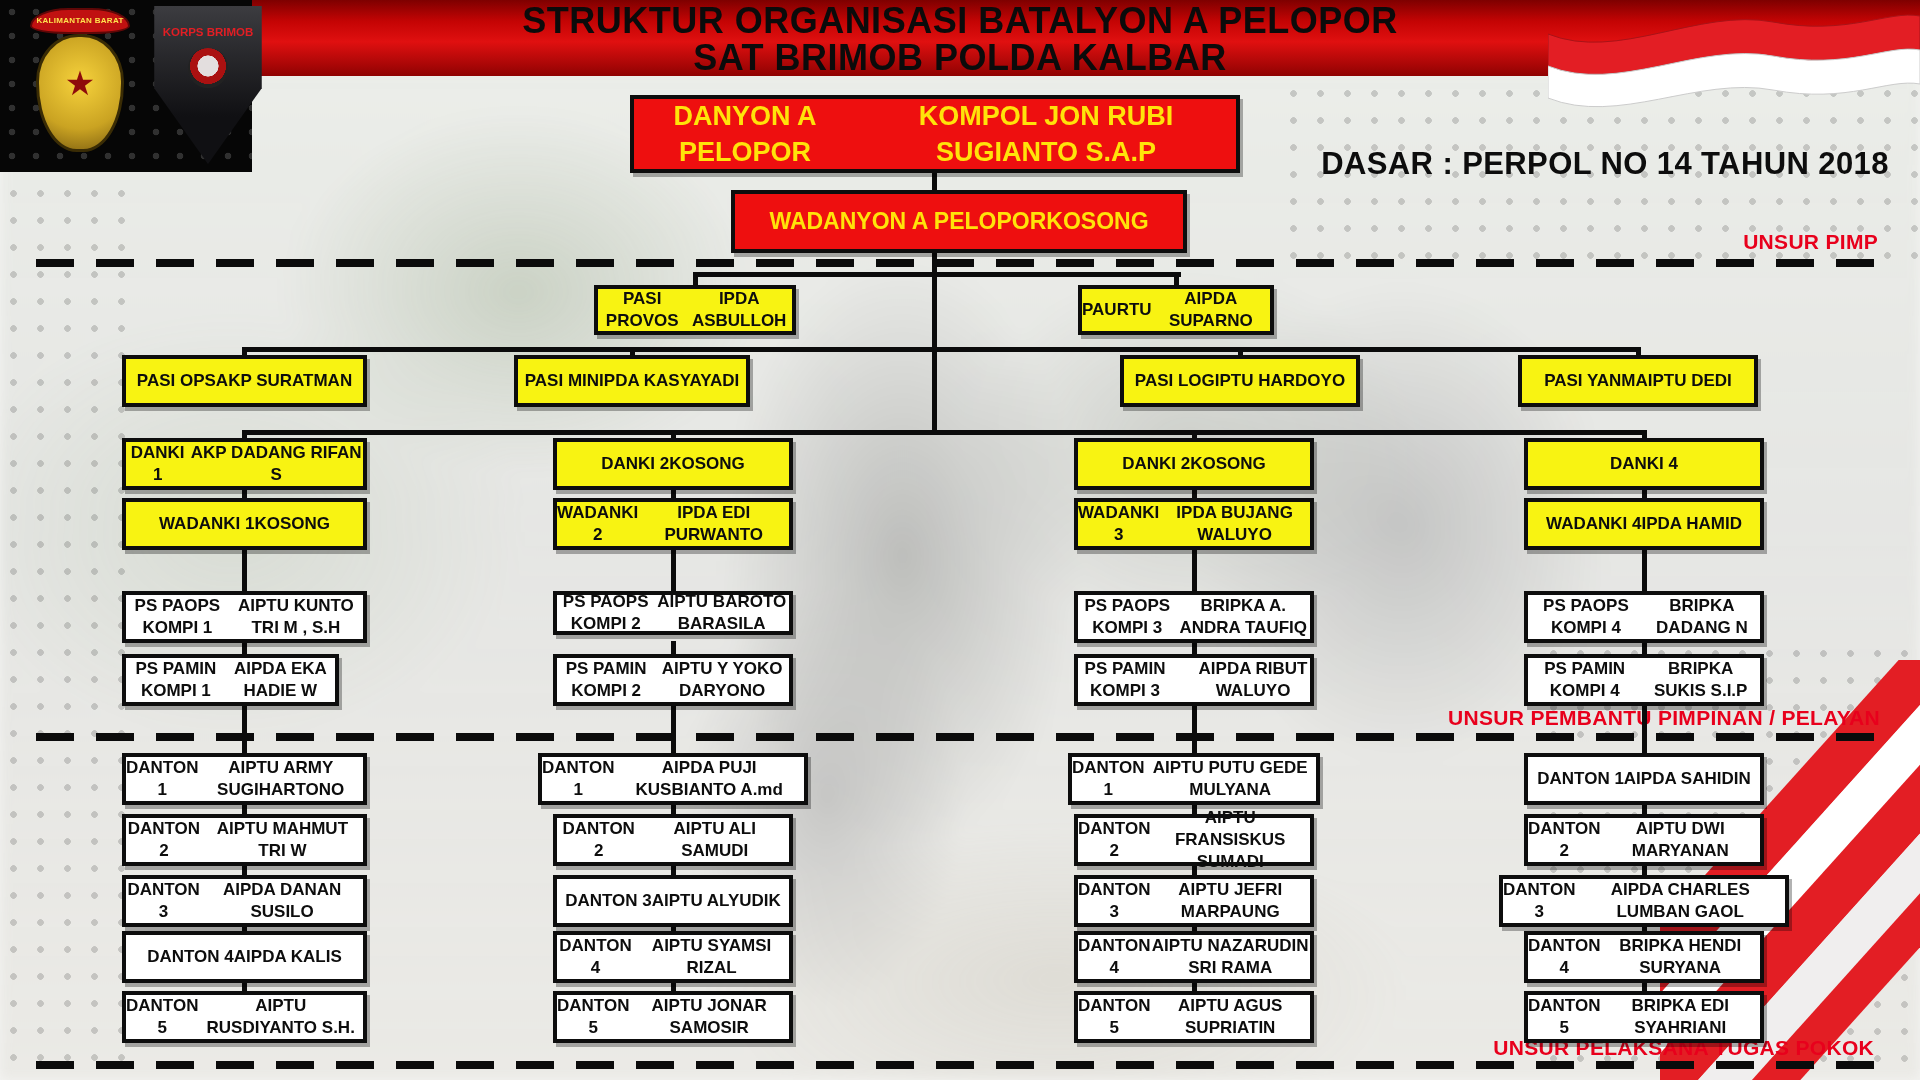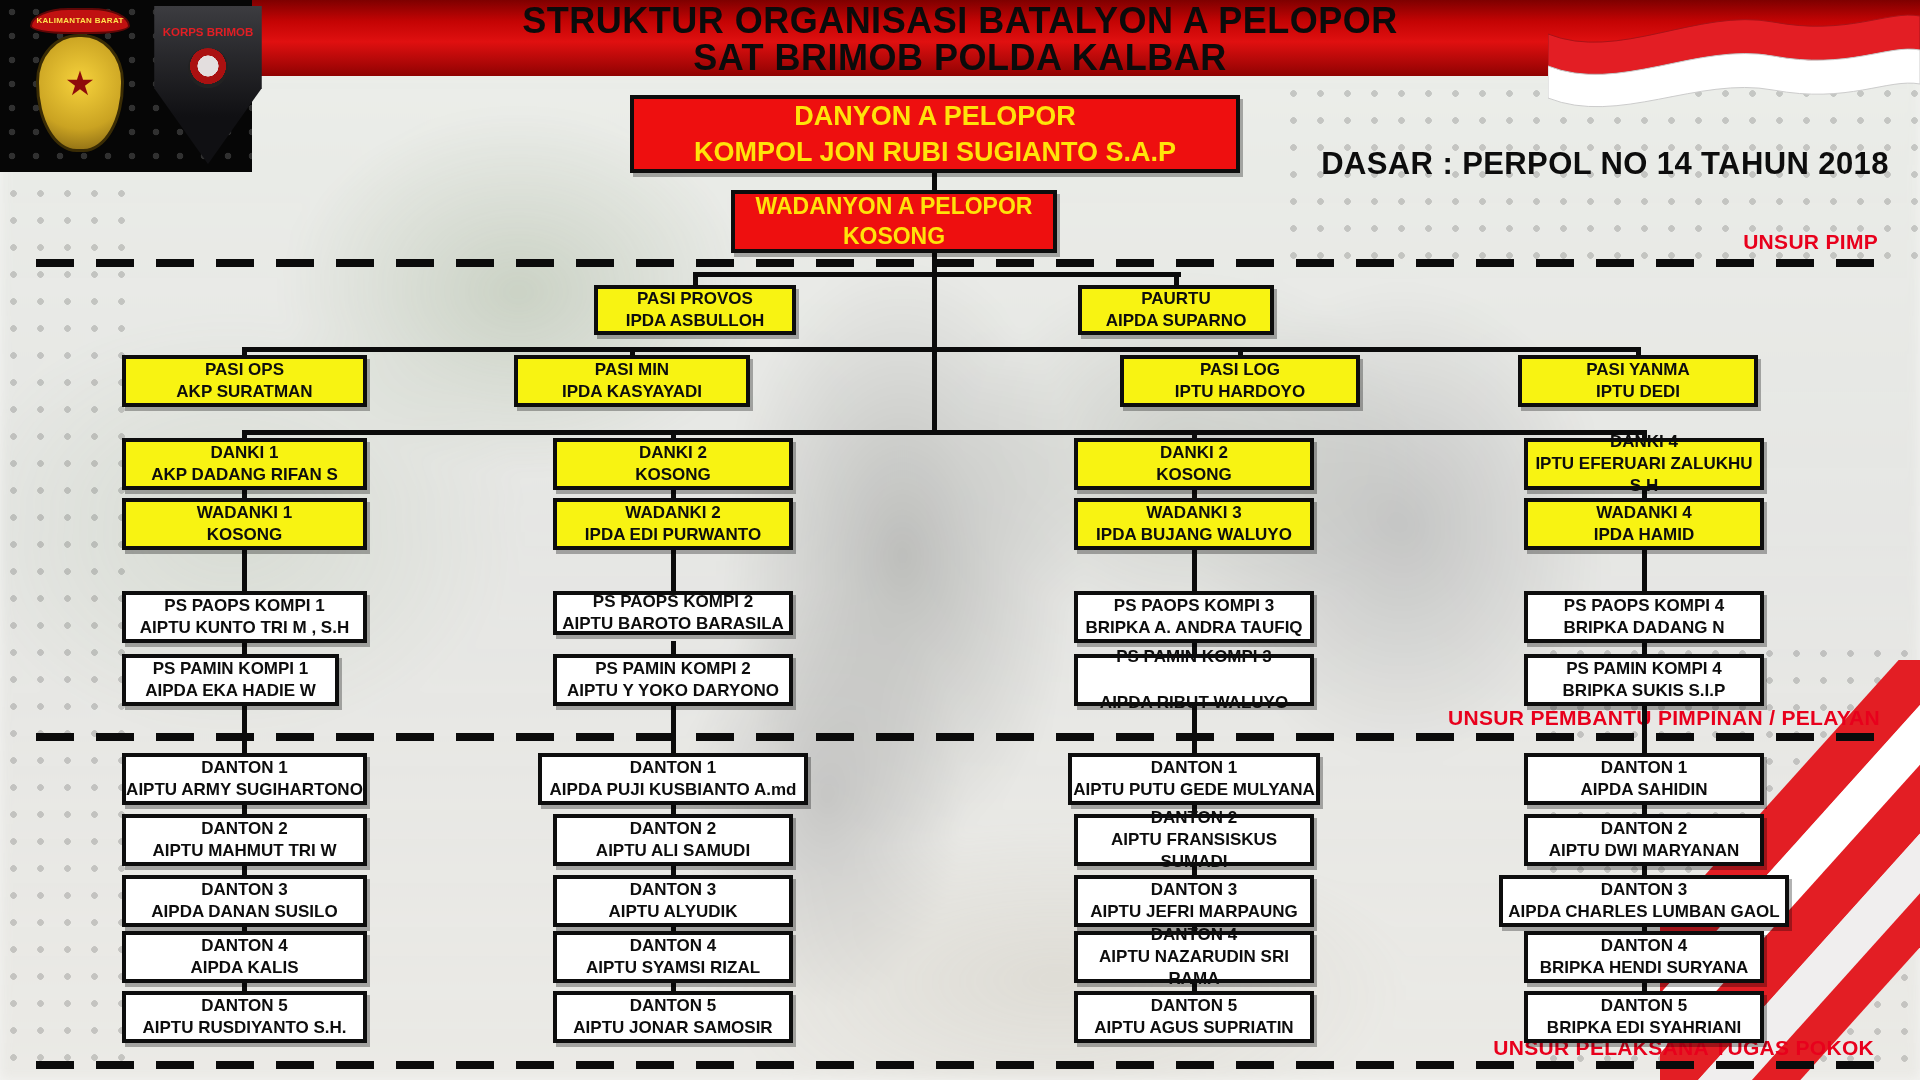--- a/index.html
+++ b/index.html
@@ -36,21 +36,21 @@
     border:2px solid #5f0707;border-radius:50%/90% 90% 40% 40%;box-sizing:border-box;
     color:#ffe34d;font-size:8px;font-weight:bold;text-align:center;line-height:22px;letter-spacing:.3px;}
   #logo2{left:152px;top:6px;width:112px;height:158px;
     background:linear-gradient(180deg,#3c3c40 0%,#101013 70%);
     clip-path:polygon(2% 0,98% 0,98% 52%,50% 100%,2% 52%);
     color:#e31e24;font-weight:bold;font-size:11.5px;text-align:center;padding-top:20px;box-sizing:border-box;}
   #logo2 .emblem{width:40px;height:40px;margin:10px auto 0;border-radius:50%;
     background:radial-gradient(circle at 50% 45%, #e3dede 0 35%, #a11 36% 60%, #222 61% 100%);}
   
   .box{position:absolute;box-sizing:border-box;border:4px solid #0d0d0d;
-       display:flex;flex-direction:column;justify-content:center;align-items:center;
+       display:flex;flex-direction:row;justify-content:center;align-items:center;
        text-align:center;font-weight:bold;line-height:1.3;font-size:17px;
        box-shadow:3px 4px 0 rgba(0,0,0,.30);}
   .red{background:#ee0f0f;color:#ffe30a;}
   .yellow{background:#f8f312;color:#0d0d0d;}
   .white{background:#ffffff;color:#0d0d0d;}
   .danyon{font-size:27px;line-height:1.35;}
   .wadanyon{font-size:23px;line-height:1.3;}
   .cl{position:absolute;background:#0b0b0b;}
   .dash{position:absolute;height:8px;
     background-image:repeating-linear-gradient(90deg,#0b0b0b 0 38px,transparent 38px 60px);}
@@ -161,21 +161,21 @@
     <div class="cl" style="left: 1642px; top: 803px; width: 5px; height: 13px;"></div>
     <div class="cl" style="left: 1642px; top: 864px; width: 5px; height: 13px;"></div>
     <div class="cl" style="left: 1642px; top: 925px; width: 5px; height: 8px;"></div>
     <div class="cl" style="left: 1642px; top: 981px; width: 5px; height: 12px;"></div>
   </div>
 
 <div class="box red danyon" style="left:630px;top:95px;width:610px;height:78px;">
   <div>DANYON A PELOPOR</div>
   <div>KOMPOL JON RUBI SUGIANTO S.A.P</div>
 </div>
-<div class="box red wadanyon" style="left:731px;top:190px;width:326px;height:63px;align-items:center;">
+<div class="box red wadanyon" style="left:731px;top:190px;width:456px;height:63px;align-items:center;">
   <div>WADANYON A PELOPOR</div>
   <div>KOSONG</div>
 </div>
 
 <div class="box yellow" style="left:594px;top:285px;width:202px;height:50px;">
   <div>PASI PROVOS</div>
   <div>IPDA ASBULLOH</div>
 </div>
 <div class="box yellow" style="left:1078px;top:285px;width:196px;height:50px;">
   <div>PAURTU</div>
@@ -206,21 +206,20 @@
 <div class="box yellow" style="left:553px;top:438px;width:240px;height:52px;">
   <div>DANKI 2</div>
   <div>KOSONG</div>
 </div>
 <div class="box yellow" style="left:1074px;top:438px;width:240px;height:52px;">
   <div>DANKI 2</div>
   <div>KOSONG</div>
 </div>
 <div class="box yellow" style="left:1524px;top:438px;width:240px;height:52px;">
   <div>DANKI 4</div>
-  <div>IPTU EFERUARI ZALUKHU S.H</div>
 </div>
 
 <div class="box yellow" style="left:122px;top:498px;width:245px;height:52px;">
   <div>WADANKI 1</div>
   <div>KOSONG</div>
 </div>
 <div class="box yellow" style="left:553px;top:498px;width:240px;height:52px;">
   <div>WADANKI 2</div>
   <div>IPDA EDI PURWANTO</div>
 </div>

